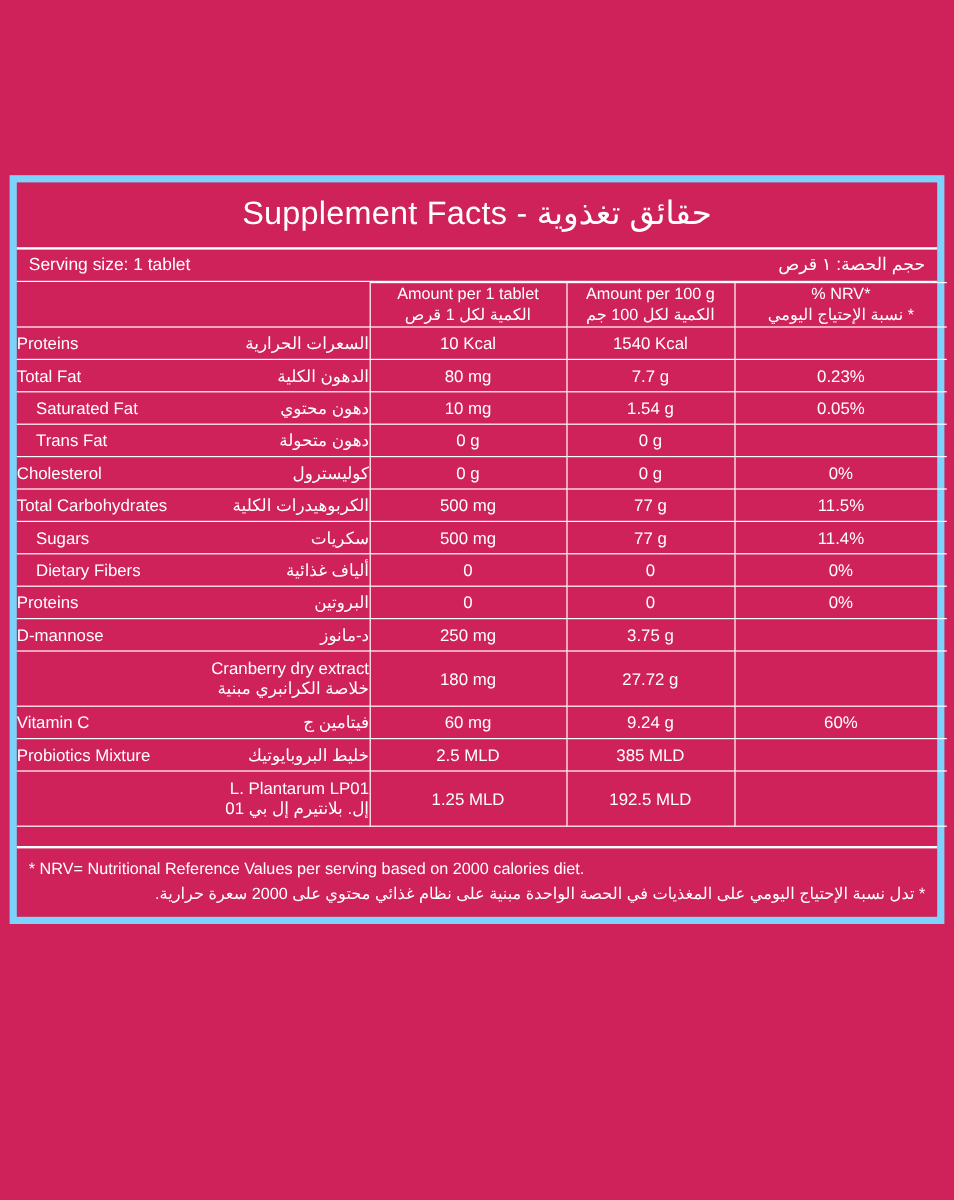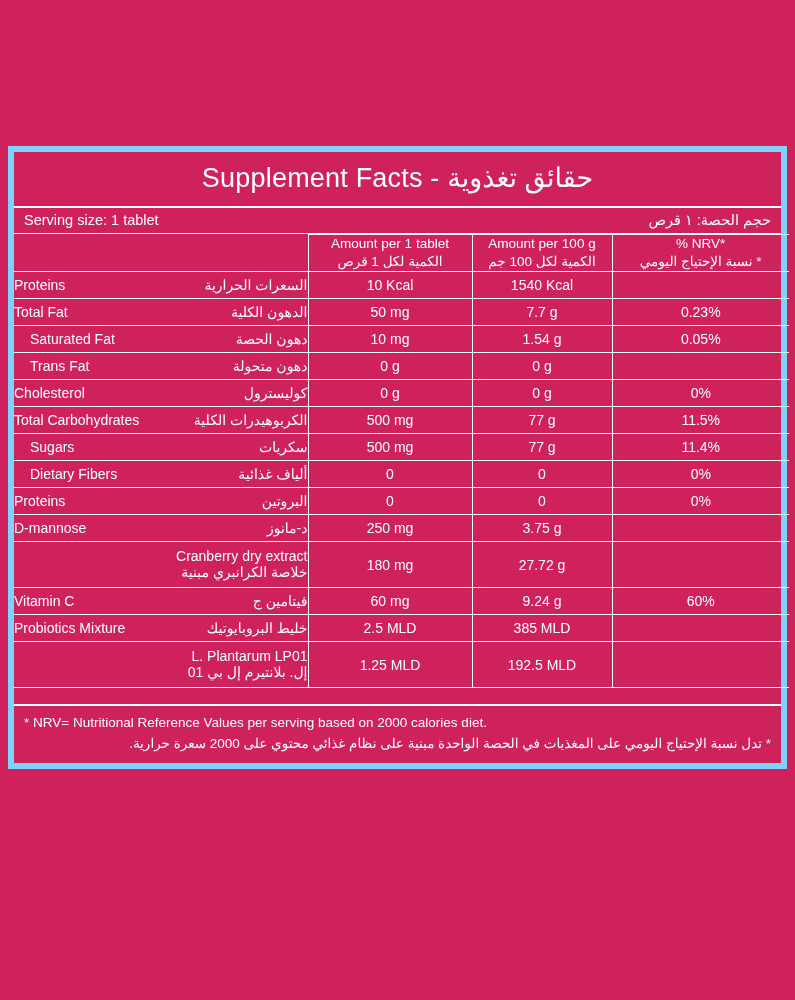--- a/index.html
+++ b/index.html
@@ -163,26 +163,26 @@
     </thead>
     <tbody>
         <tr>
           <td class="name-cell"><span class="ar">السعرات الحرارية</span><span class="en">Proteins</span></td>
           <td class="val-cell">10 Kcal</td>
           <td class="val-cell">1540 Kcal</td>
           <td class="val-cell"></td>
         </tr>
         <tr>
           <td class="name-cell"><span class="ar">الدهون الكلية</span><span class="en">Total Fat</span></td>
-          <td class="val-cell">50 mg</td>
+          <td class="val-cell">80 mg</td>
           <td class="val-cell">7.7 g</td>
           <td class="val-cell">0.23%</td>
         </tr>
         <tr>
-          <td class="name-cell indent-1"><span class="ar">دهون الحصة</span><span class="en">Saturated Fat</span></td>
+          <td class="name-cell indent-1"><span class="ar">دهون محتوي</span><span class="en">Saturated Fat</span></td>
           <td class="val-cell">10 mg</td>
           <td class="val-cell">1.54 g</td>
           <td class="val-cell">0.05%</td>
         </tr>
         <tr>
           <td class="name-cell indent-1"><span class="ar">دهون متحولة</span><span class="en">Trans Fat</span></td>
           <td class="val-cell">0 g</td>
           <td class="val-cell">0 g</td>
           <td class="val-cell"></td>
         </tr>

